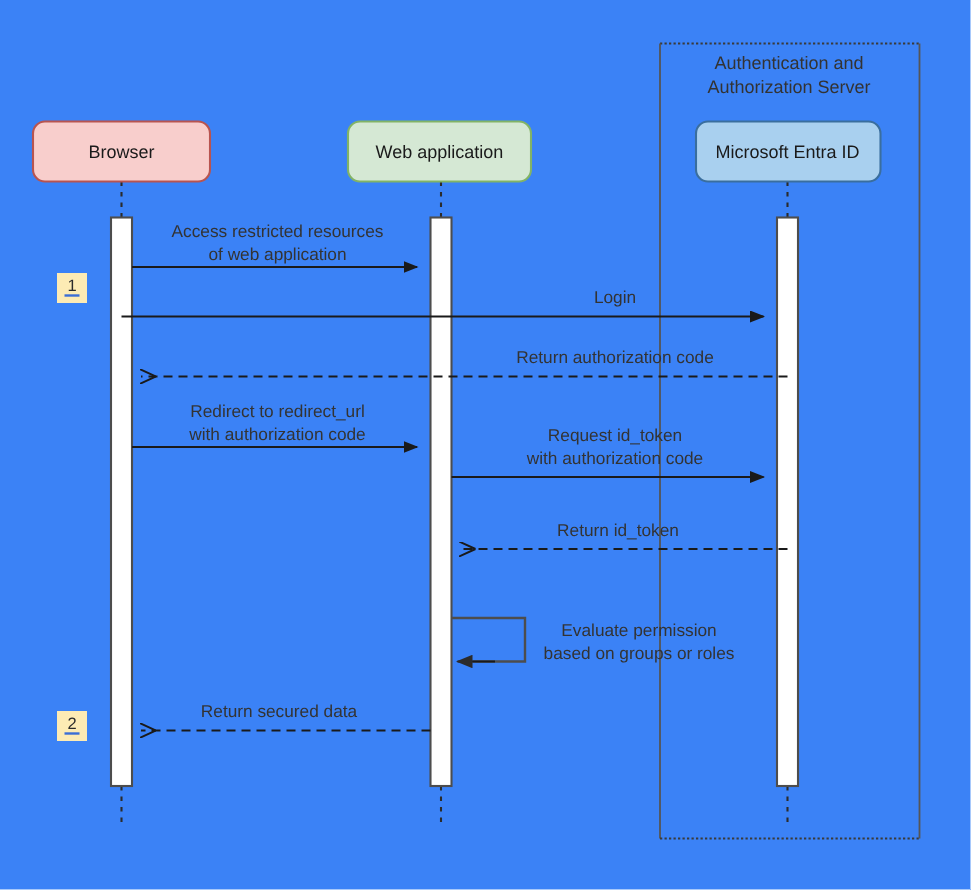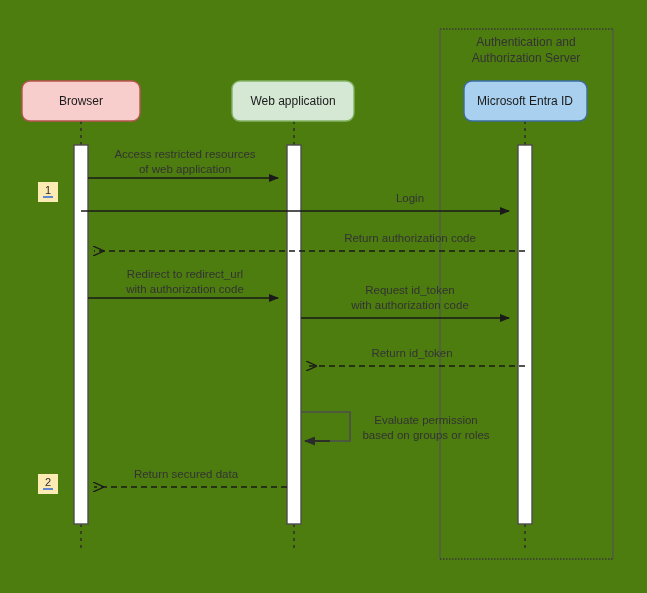--- a/index.html
+++ b/index.html
@@ -8,21 +8,21 @@
     background: #ffffff;
   }
   body {
     font-family: "Liberation Sans", sans-serif;
     -webkit-font-smoothing: antialiased;
   }
   #canvas {
     position: relative;
     width: 647px;
     height: 593px;
-    background: #4d7c0f;
+    background: #3b82f6;
     overflow: hidden;
   }
   svg#diagram {
     position: absolute;
     left: 0;
     top: 0;
     width: 647px;
     height: 593px;
   }
   .lbl {

